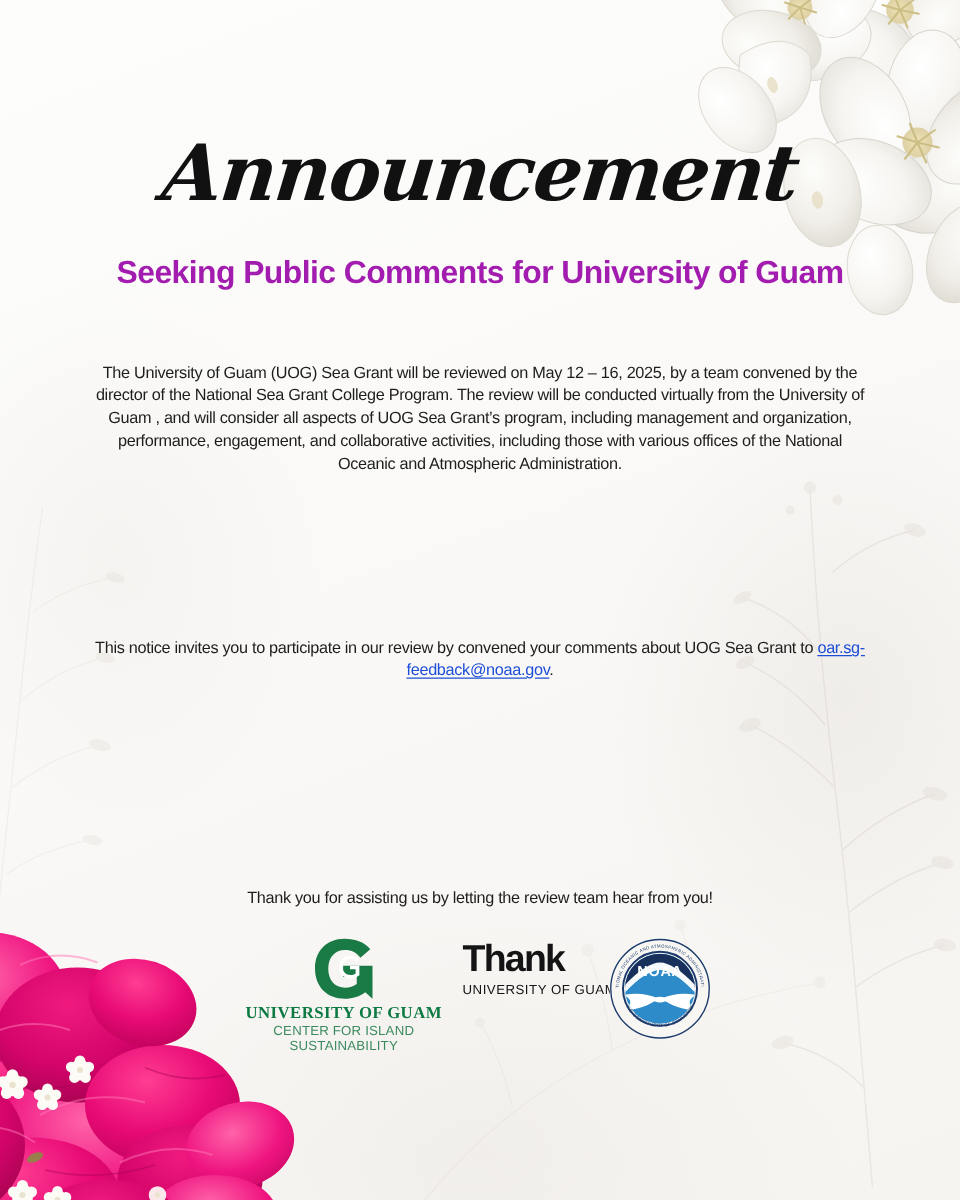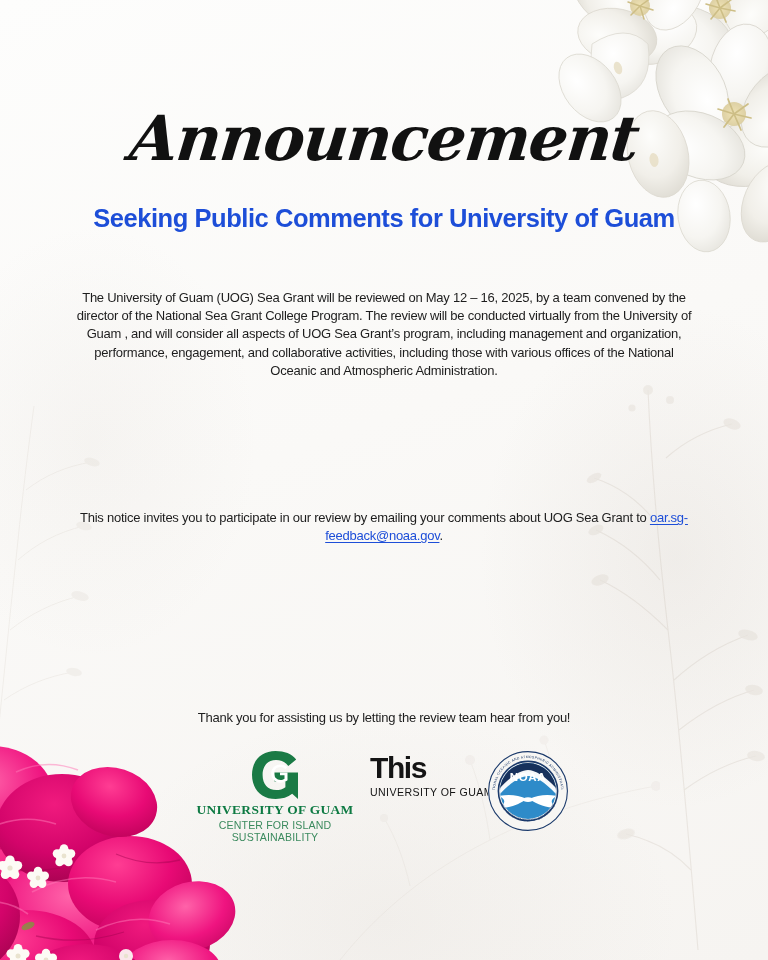--- a/index.html
+++ b/index.html
@@ -89,21 +89,21 @@
     position: absolute;
     top: 203px;
     left: 60px;
     width: 648px;
     text-align: center;
     font-family: "Liberation Sans", sans-serif;
     font-weight: bold;
     font-size: 25.5px;
     line-height: 1.25;
     letter-spacing: -0.45px;
-    color: #1d4ed8;
+    color: #a21caf;
   }
 
   .body-block {
     position: absolute;
     left: 76px;
     width: 616px;
     text-align: center;
     color: #1d1d1d;
     font-family: "Liberation Sans", sans-serif;
     font-size: 13px;
@@ -468,21 +468,21 @@
 
     <div class="headline-script">Announcement</div>
 
     <div class="subhead">
       <span>Seeking Public Comments for University of Guam</span><br>
     </div>
 
     <div class="body-block para-1">The University of Guam (UOG) Sea Grant will be reviewed on May 12 – 16, 2025, by a team convened by the director of the National Sea Grant College Program. The review will be conducted virtually from the University of Guam , and will consider all aspects of UOG Sea Grant’s program, including management and organization, performance, engagement, and collaborative activities, including those with various offices of the National Oceanic and Atmospheric Administration.</div>
 
     <div class="body-block para-2">
-      <span>This notice invites you to participate in our review by emailing your comments about UOG Sea Grant to </span><a class="email-link" href="#">oar.sg-feedback@noaa.gov</a><span>.</span>
+      <span>This notice invites you to participate in our review by convened your comments about UOG Sea Grant to </span><a class="email-link" href="#">oar.sg-feedback@noaa.gov</a><span>.</span>
     </div>
 
 
     <div class="body-block para-4">Thank you for assisting us by letting the review team hear from you!</div>
 
     <div class="logo-row">
 
       <div class="logo-uog">
         <div class="uog-mark">
           <svg width="52" height="50" viewBox="0 0 52 50">
@@ -494,21 +494,21 @@
                      L35.5 25.3 L31 25.3 L31 22.5 L38.5 22.5 L38.5 30.2 C36.6 31.8 34.2 32.7 31.4 32.7
                      C26 32.7 22.2 28.9 22.2 23.6 C22.2 18.3 26.1 14.4 31.5 14.4 C34.3 14.4 36.6 15.4 38.3 17.2
                      L36.3 19.2 C35.1 17.8 33.5 17 31.5 17 Z" fill="#ffffff"></path>
           </svg>
         </div>
         <div class="uog-name">UNIVERSITY OF GUAM</div>
         <div class="uog-sub">CENTER FOR ISLAND SUSTAINABILITY</div>
       </div>
 
       <div class="logo-seagrant">
-        <div class="sg-line">This</div>
+        <div class="sg-line">Thank</div>
         <div class="sg-sub">UNIVERSITY OF GUAM</div>
       </div>
 
       <div class="logo-noaa">
         <svg width="82" height="82" viewBox="0 0 82 82">
           <defs>
             <path id="ringTop" d="M41 41 m-33 0 a33 33 0 1 1 66 0" fill="none"></path>
             <path id="ringBot" d="M41 41 m-30.5 0 a30.5 30.5 0 1 0 61 0" fill="none"></path>
             <clipPath id="discClip">
                 <circle cx="41" cy="41" r="28"></circle>

